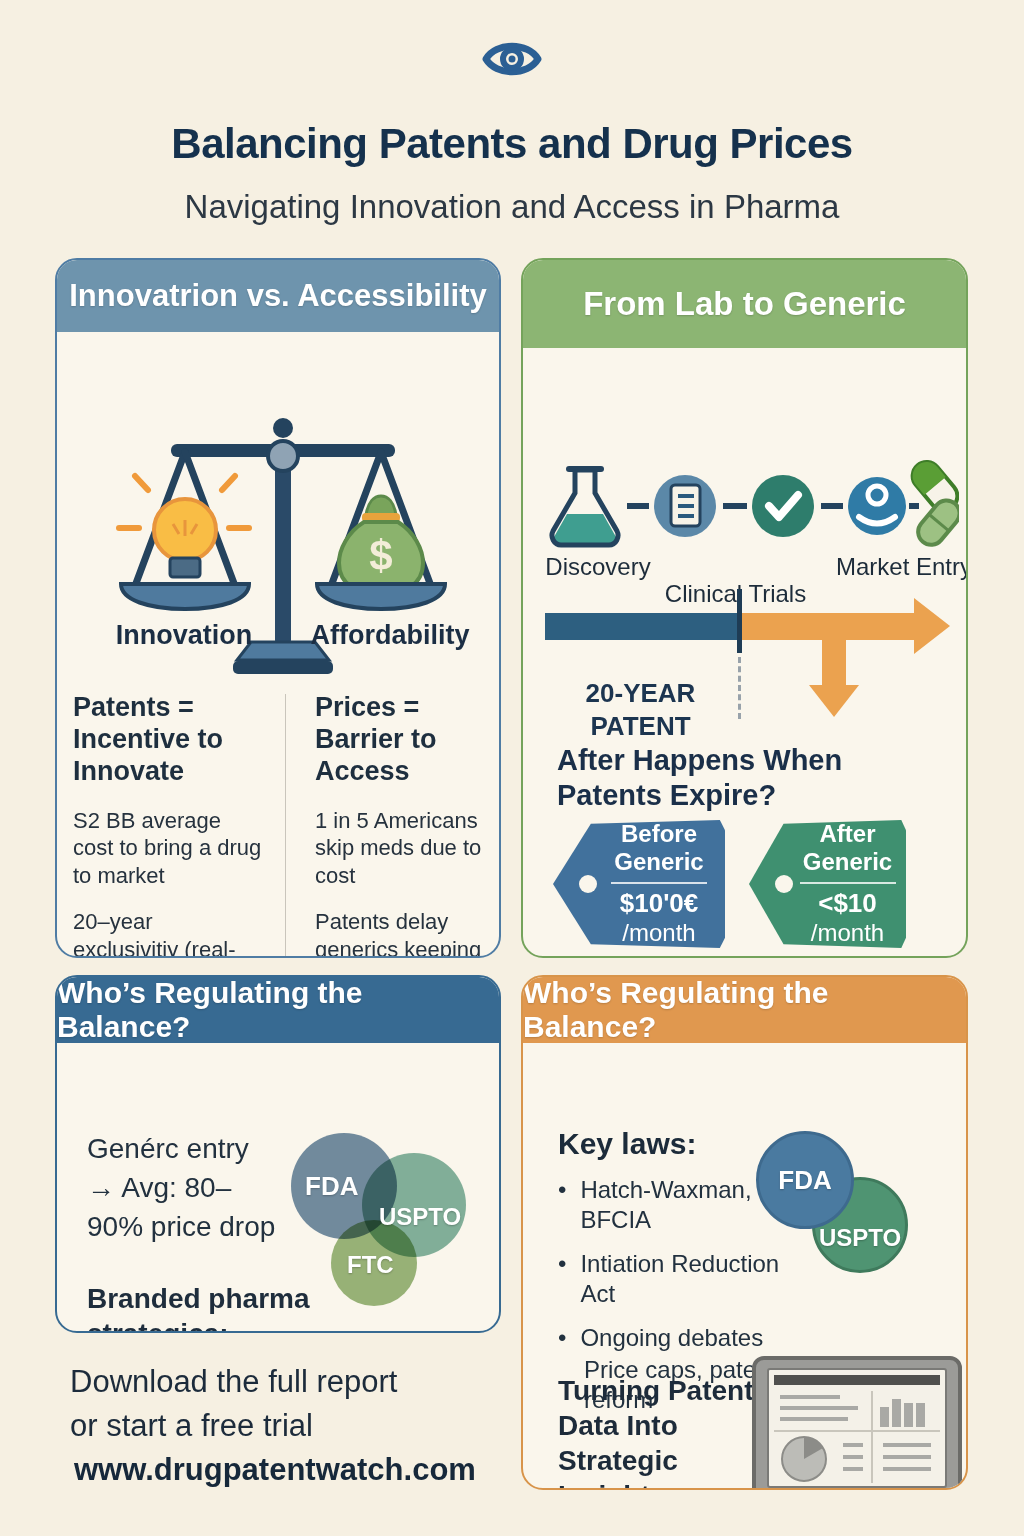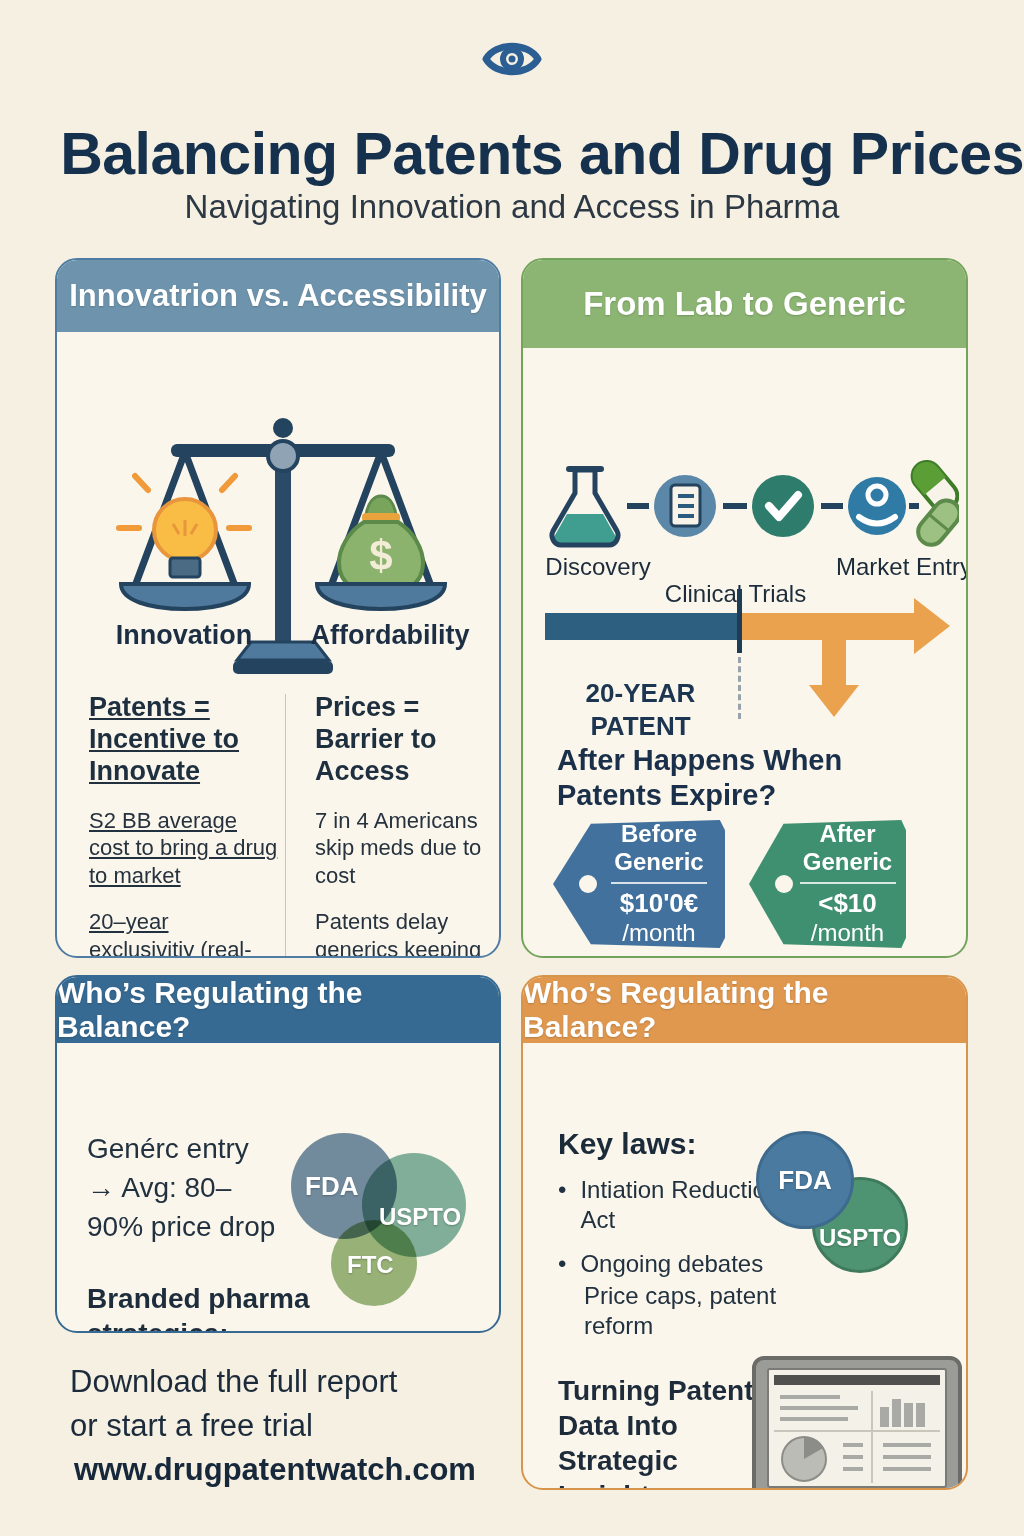--- a/index.html
+++ b/index.html
@@ -11,22 +11,22 @@
     width:1024px; height:1536px;
     position:relative;
     overflow:hidden;
   }
   #canvas { position:absolute; inset:0; width:1024px; height:1536px; }
 
   
   .logo-row { position:absolute; top:36px; left:0; width:100%;
     display:flex; align-items:center; justify-content:center; gap:14px; }
   .brand-name { font-size:44px; font-weight:700; color:#2b5f94; letter-spacing:-0.5px; }
-  .main-title { position:absolute; top:120px; left:0; width:100%; text-align:right;
-    font-size:59px; font-weight:800; color:#15314d; letter-spacing:-0.5px; }
+  .main-title { position:absolute; top:120px; left:0; width:100%; text-align:center;
+    font-size:42px; font-weight:800; color:#15314d; letter-spacing:-0.5px; }
   .subtitle { position:absolute; top:188px; left:0; width:100%; text-align:center;
     font-size:33px; font-weight:400; color:#2c3844; }
 
   
   .panel { position:absolute; border-radius:22px; background:#faf6ec; overflow:hidden; }
   .panel-header { display:flex; align-items:center; justify-content:center;
     color:#fff; font-weight:700; text-shadow:0 1px 2px rgba(0,0,0,0.18); }
   #panel-innovation { left:55px; top:258px; width:446px; height:700px; border:2px solid #4f7ca4; }
   #panel-innovation .panel-header { height:72px; background:#6e94ad; font-size:31px; }
   #panel-pipeline { left:521px; top:258px; width:447px; height:700px; border:2px solid #74a35b; }
@@ -37,21 +37,21 @@
   #panel-laws .panel-header { height:66px; background:#e0984f; font-size:30px; }
   .panel-body { position:relative; width:100%; }
 
   
   .scale-svg { position:absolute; left:28px; top:82px; }
   .scale-label { position:absolute; top:288px; width:210px; text-align:center;
     font-size:27px; font-weight:700; color:#1b2e44; }
   .scale-label.left { left:22px; } .scale-label.right { left:228px; }
   .col-divider { position:absolute; left:228px; top:362px; width:1px; height:290px; background:#c9c5bb; }
   .txt-col { position:absolute; top:360px; }
-  .txt-col.left { left:32px; width:190px;text-decoration:underline; }
+  .txt-col.left { left:16px; width:190px; }
   .txt-col.right { left:258px; width:172px; }
   .col-heading { font-size:27px; line-height:1.18; font-weight:700; color:#1e2f3f; }
   .col-para { margin-top:19px; font-size:22px; line-height:1.25; color:#26323e; }
 
   
   .pipeline-svg { position:absolute; left:12px; top:108px; }
   .stage-label { position:absolute; top:205px; text-align:center; font-size:24px;
     font-weight:500; color:#1d2c3a; }
   #stage-0 { left:10px; width:130px; } #stage-1 { left:140px; width:145px;margin-top:27px; } #stage-2 { left:290px; width:150px;margin-left:16px; }
   .timeline { position:absolute; left:0; top:237px; width:447px; height:150px; }
@@ -180,21 +180,21 @@
       <div class="scale-label left">Innovation</div>
       <div class="scale-label right">Affordability</div>
       <div class="col-divider"></div>
       <div class="txt-col left">
         <div class="col-heading">Patents = Incentive to Innovate</div>
         <div class="col-para">S2 BB average cost to bring a drug to market</div>
         <div class="col-para">20–year exclusivitiy (real-world avg. –12–14)</div>
       </div>
       <div class="txt-col right">
         <div class="col-heading">Prices = Barrier to Access</div>
-        <div class="col-para">7 in 4 Americans skip meds due to cost</div>
+        <div class="col-para">1 in 5 Americans skip meds due to cost</div>
         <div class="col-para">Patents delay generics keeping prices high</div>
       </div>
     </div>
   </div>
 
   <div class="panel" id="panel-pipeline">
     <div class="panel-header">From Lab to Generic</div>
     <div class="panel-body">
       <svg class="pipeline-svg" width="424" height="95" viewBox="0 0 424 95">
 
@@ -291,20 +291,21 @@
       <div class="reg-strat-heading">Branded pharma strategica:</div>
 
     </div>
   </div>
 
   <div class="panel" id="panel-laws">
     <div class="panel-header">Who’s Regulating the Balance?</div>
     <div class="panel-body">
       <div class="laws-heading">Key laws:</div>
       <div class="laws-list">
+        <div class="law-item">Hatch-Waxman, BFCIA</div>
         <div class="law-item">Intiation Reduction Act</div>
         <div class="law-item">Ongoing debates</div>
         <div class="law-line2">Price caps, patent reform</div>
       </div>
       <div class="agency-circle" id="agency-uspto">
         <span>USPTO</span>
       </div>
       <div class="agency-circle" id="agency-fda">
         <span>FDA</span>
       </div>

